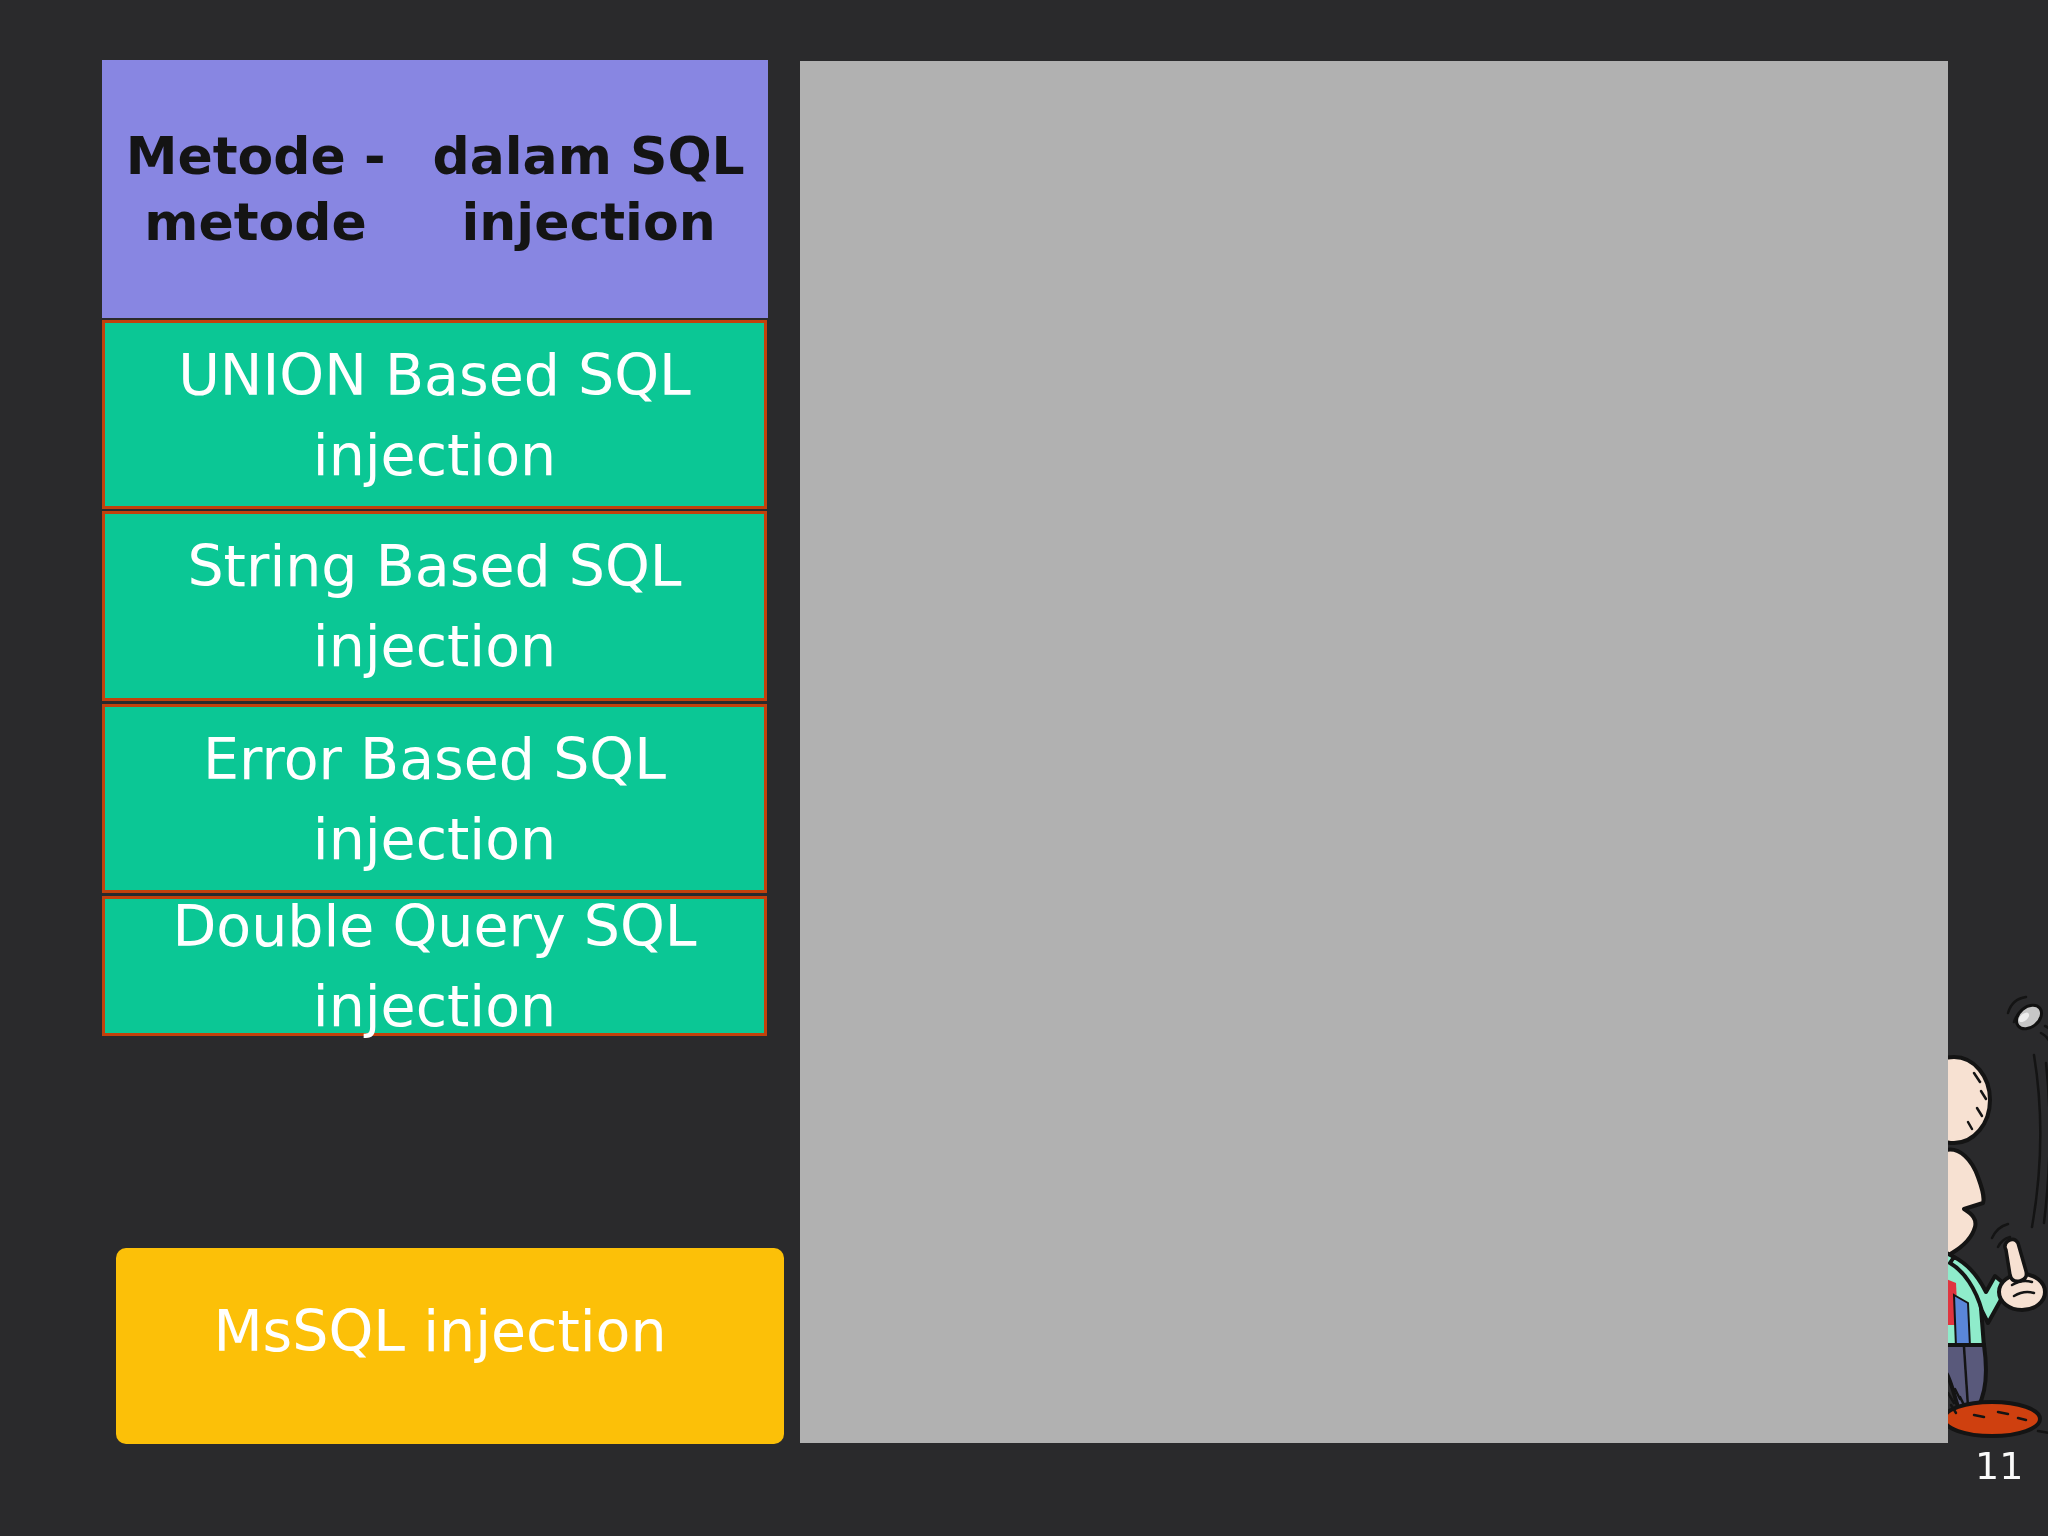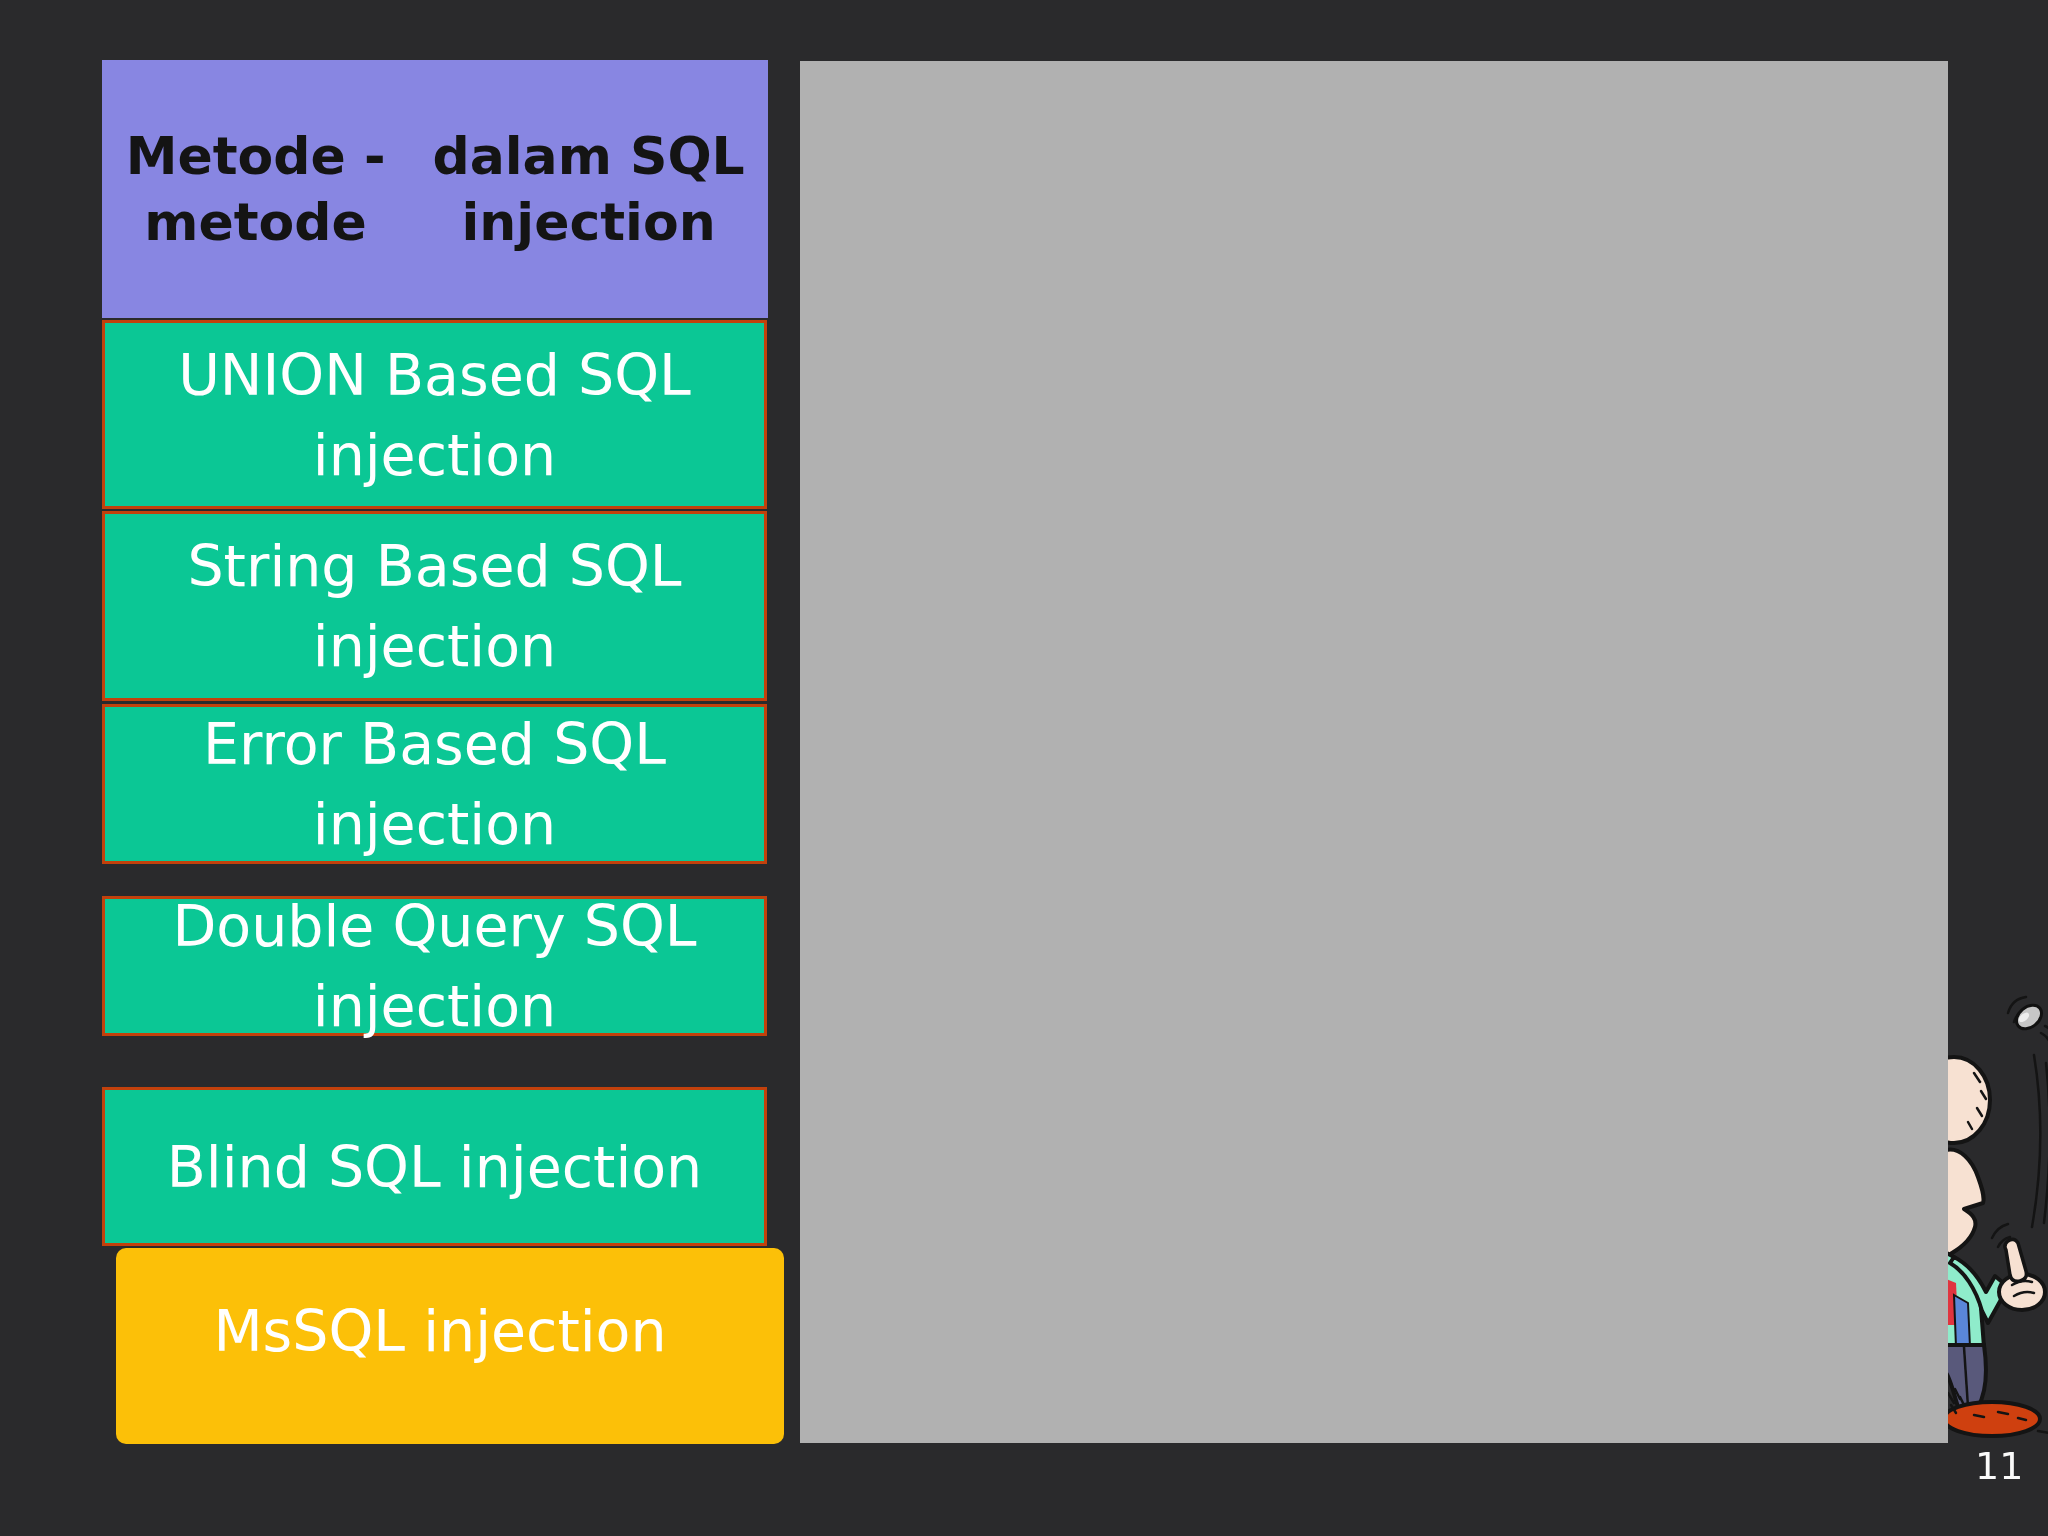--- a/index.html
+++ b/index.html
@@ -22,21 +22,21 @@
     background:#0bc795;
     border:3px solid #c2410c;
     box-sizing:border-box;
     display:flex;align-items:center;justify-content:center;
     text-align:center;
     color:#ffffff;font-size:57px;line-height:80px;
     padding:0 30px;
   }
   .m1{top:320px;height:189px;}
   .m2{top:511px;height:190px;}
-  .m3{top:704px;height:160px;}
+  .m3{top:704px;height:189px;}
   .m4{top:896px;height:140px;}
   .m5{top:1087px;height:159px;}
   .method-box.highlight{
     left:116px;top:1248px;width:668px;height:196px;
     background:#fcc008;border:none;border-radius:10px;
     padding-bottom:30px;box-sizing:border-box;padding-left:10px;
   }
   .content-placeholder{
     position:absolute;left:800px;top:61px;width:1148px;height:1382px;
     background:#b1b1b1;
@@ -64,23 +64,20 @@
     <span>UNION Based SQL injection</span>
   </div>
   <div class="method-box m2">
     <span>String Based SQL injection</span>
   </div>
   <div class="method-box m3">
     <span>Error Based SQL injection</span>
   </div>
   <div class="method-box m4">
     <span>Double Query SQL injection</span>
-  </div>
-  <div class="method-box m5">
-    <span>Blind SQL injection</span>
   </div>
 
   <div class="method-box highlight">
     <span>MsSQL injection</span>
   </div>
 
   <div class="content-placeholder"></div>
 
   <svg class="cartoon" viewBox="0 0 100 450" xmlns="http://www.w3.org/2000/svg">
     <g fill="none" stroke="#141414" stroke-width="2.5" stroke-linecap="round">

